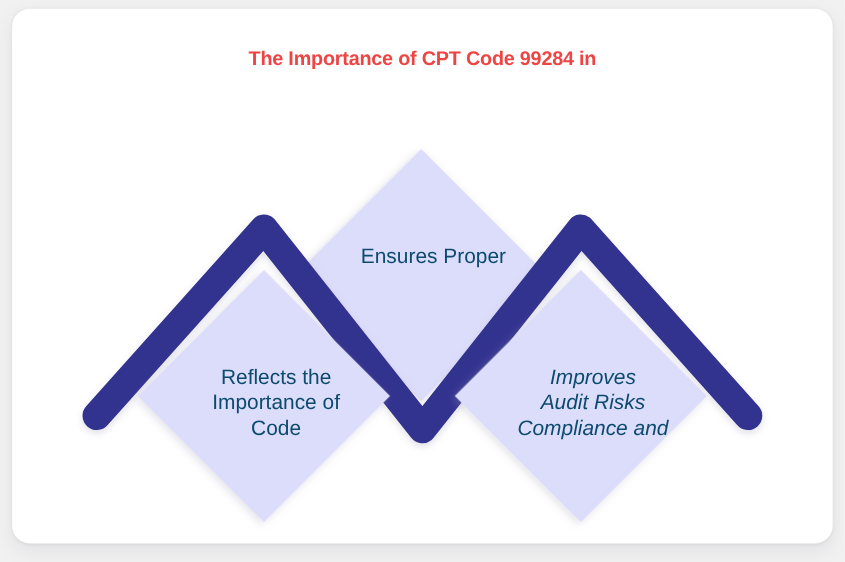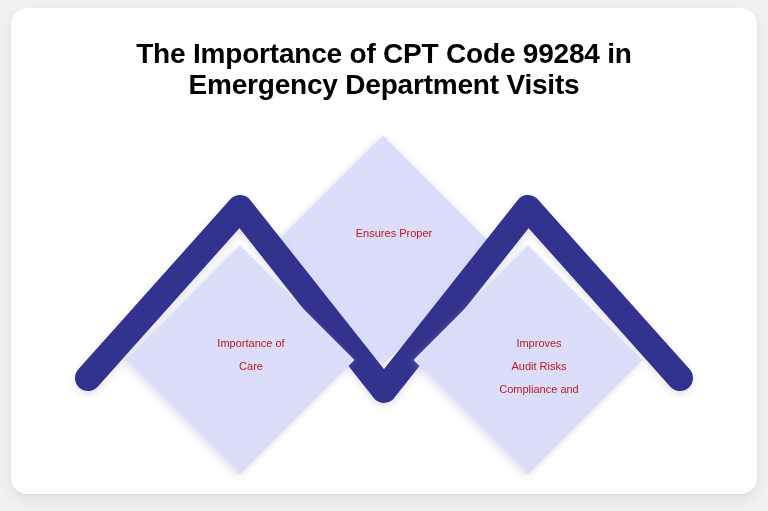--- a/index.html
+++ b/index.html
@@ -29,61 +29,60 @@
     box-shadow: 0 6px 16px rgba(120,120,130,0.13),
                 0 1px 3px rgba(120,120,130,0.10);
     overflow: hidden;
   }
   #title {
     position: absolute;
     left: 0;
     top: 30px;
     width: 746px;
     text-align: center;
-    color: #000000;
-    font-size: 28px;
+    color: #ef4444;
+    font-size: 18px;
     font-weight: bold;
     line-height: 31px;
     letter-spacing: -0.2px;
   }
   #title .tl {
     display: block;
   }
   #graphic {
     position: absolute;
     left: -11px;
     top: -8px;
     width: 768px;
     height: 511px;
   }
   .dtext {
     position: absolute;
     text-align: center;
-    color: #b91c1c;
-    font-size: 11px;
+    color: #0c4a6e;
+    font-size: 19px;
     line-height: 23px;
     width: 180px;
     pointer-events: none;
   }
   .dtext span {
     display: block;
   }
   #t-left  { left: 150px; top: 324px; }
   #t-mid   { left: 293px; top: 214px; }
-  #t-right { left: 438px; top: 324px; }
+  #t-right { left: 438px; top: 324px; font-style: italic; }
 </style>
 </head>
 <body>
 
 <div id="stage">
   <div id="card">
 
     <div id="title">
       <span class="tl">The Importance of CPT Code 99284 in</span>
-      <span class="tl">Emergency Department Visits</span>
     </div>
 
     <svg id="graphic" viewBox="0 0 768 511" width="768" height="511">
       <defs>
         <filter id="dshadow" x="-30%" y="-30%" width="160%" height="160%">
           <feDropShadow dx="0" dy="3" stdDeviation="4" flood-color="#9a9ab5" flood-opacity="0.30"></feDropShadow>
         </filter>
         <filter id="zshadow" x="-20%" y="-20%" width="140%" height="140%">
           <feDropShadow dx="0" dy="3" stdDeviation="3.5" flood-color="#8f8fb0" flood-opacity="0.28"></feDropShadow>
         </filter>
@@ -98,22 +97,23 @@
       <g>
         <rect x="159" y="279" width="162" height="162" transform="rotate(45 240 360)" fill="#dcdcfb" filter="url(#dshadow)"></rect>
       </g>
 
       <g>
         <rect x="447" y="279" width="162" height="162" transform="rotate(45 528 360)" fill="#dcdcfb" filter="url(#dshadow)"></rect>
       </g>
     </svg>
 
     <div class="dtext" id="t-left">
+      <span>Reflects the</span>
       <span>Importance of</span>
-      <span>Care</span>
+      <span>Code</span>
     </div>
 
     <div class="dtext" id="t-mid">
       <span>Ensures Proper</span>
     </div>
 
     <div class="dtext" id="t-right">
       <span>Improves</span>
       <span>Audit Risks</span>
       <span>Compliance and</span>

